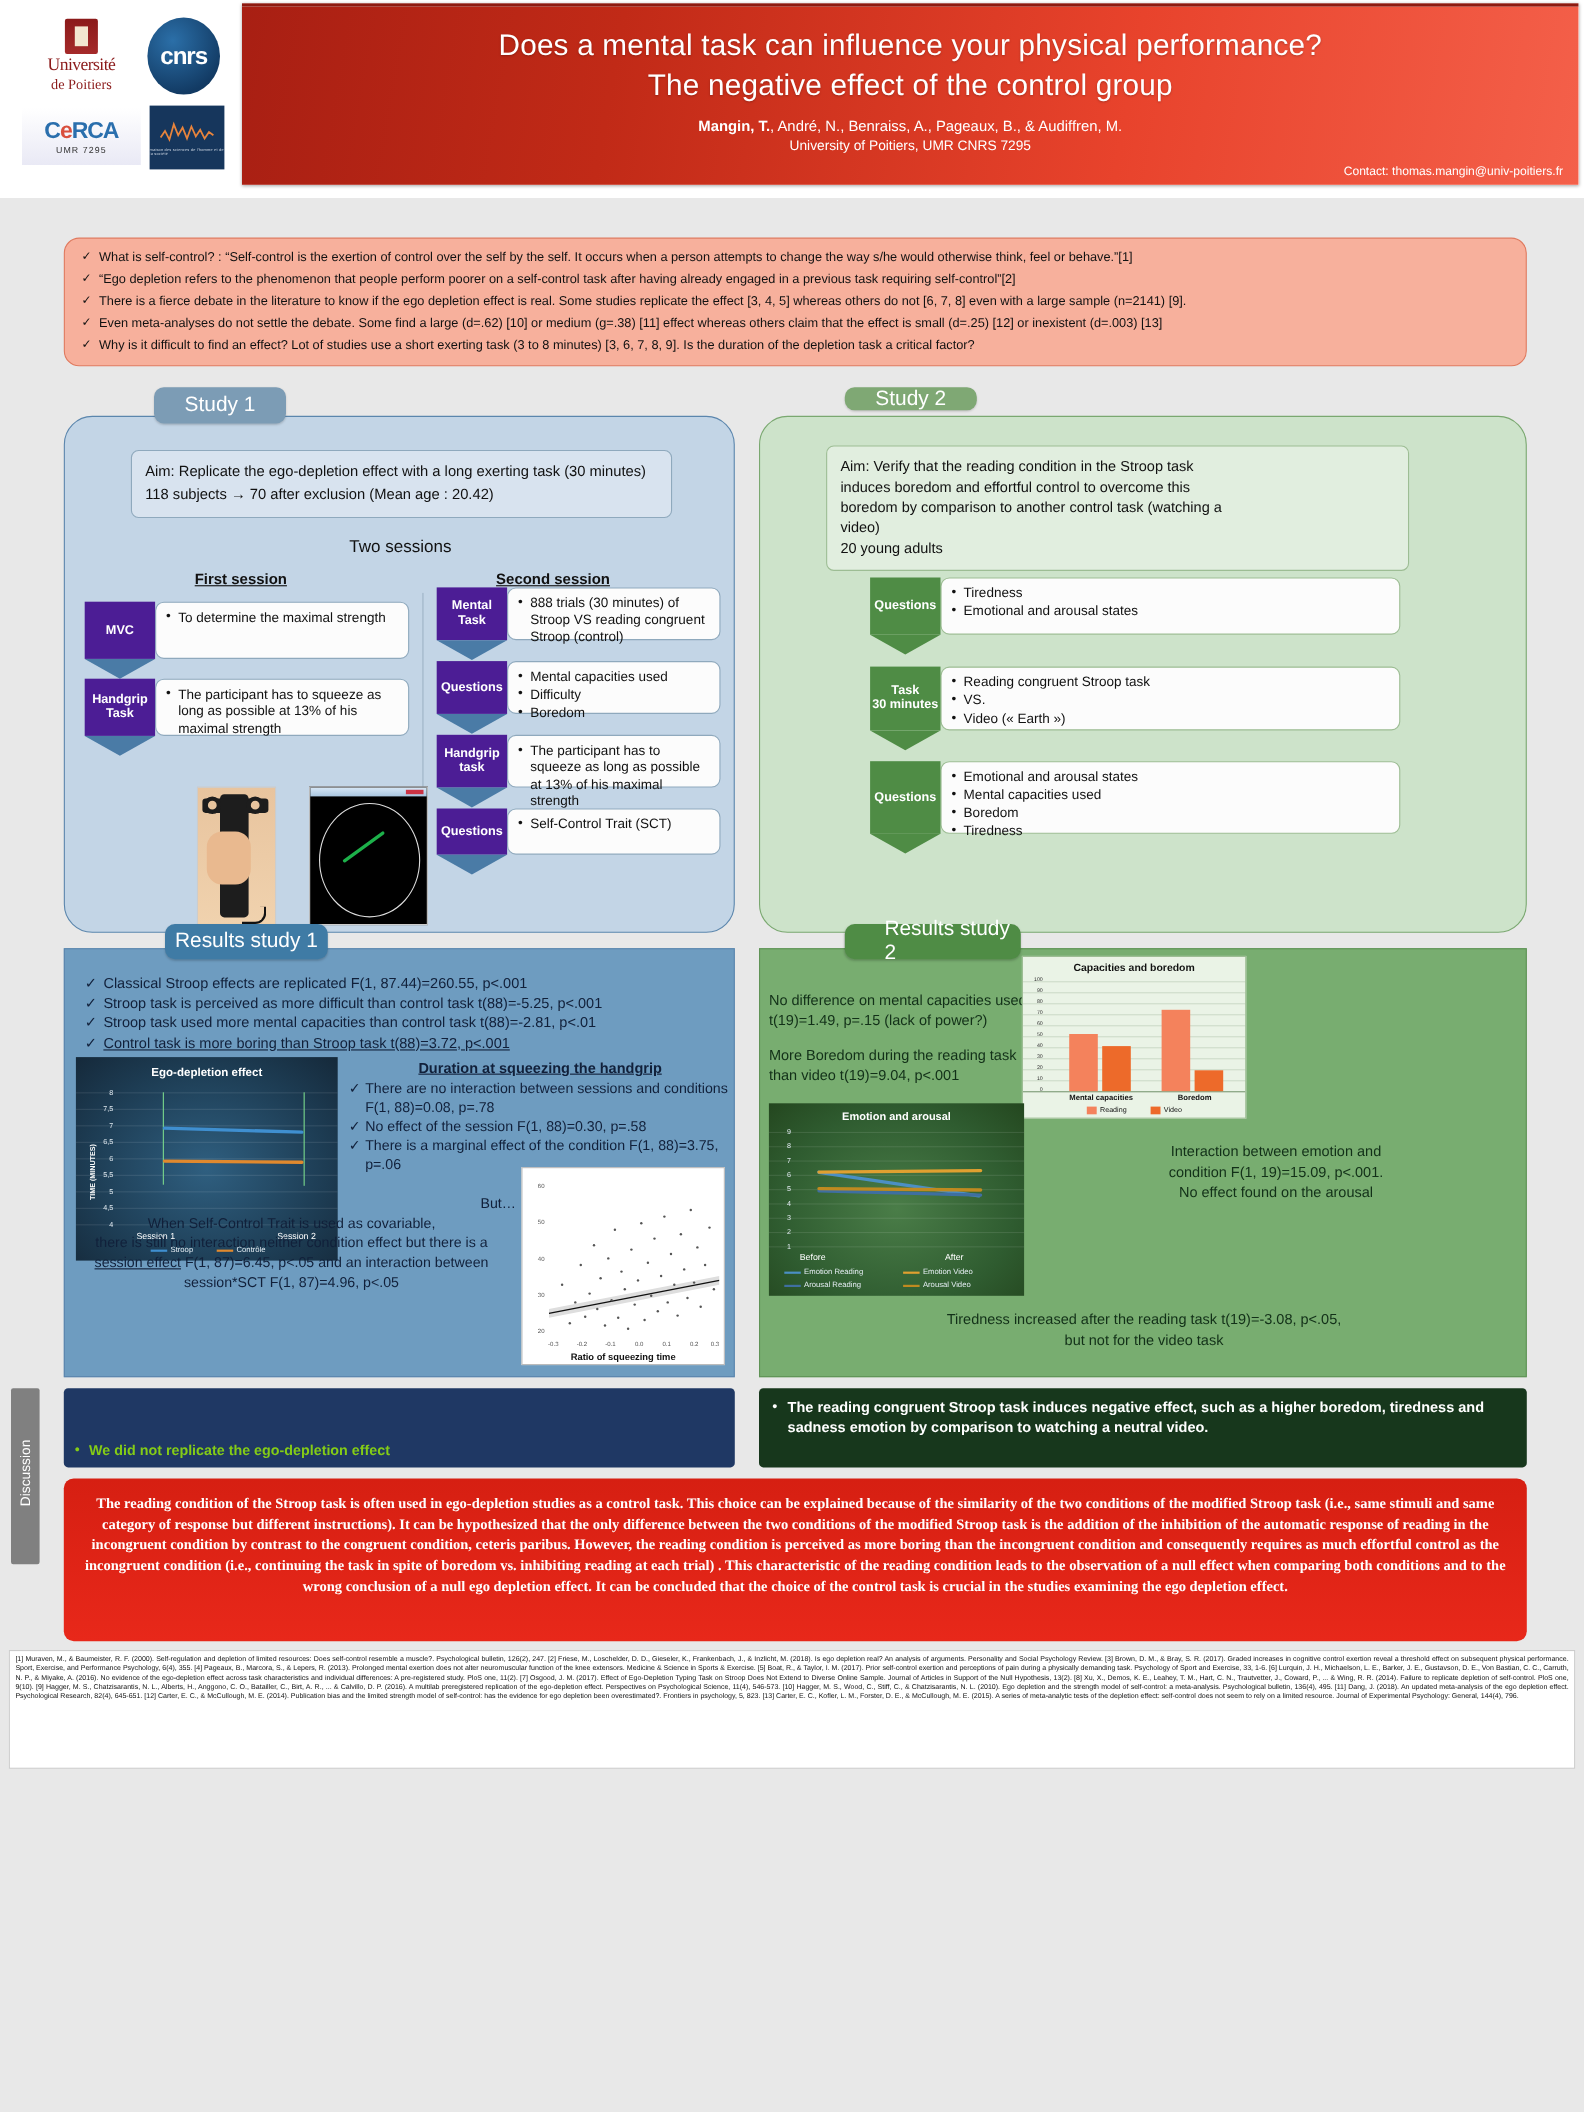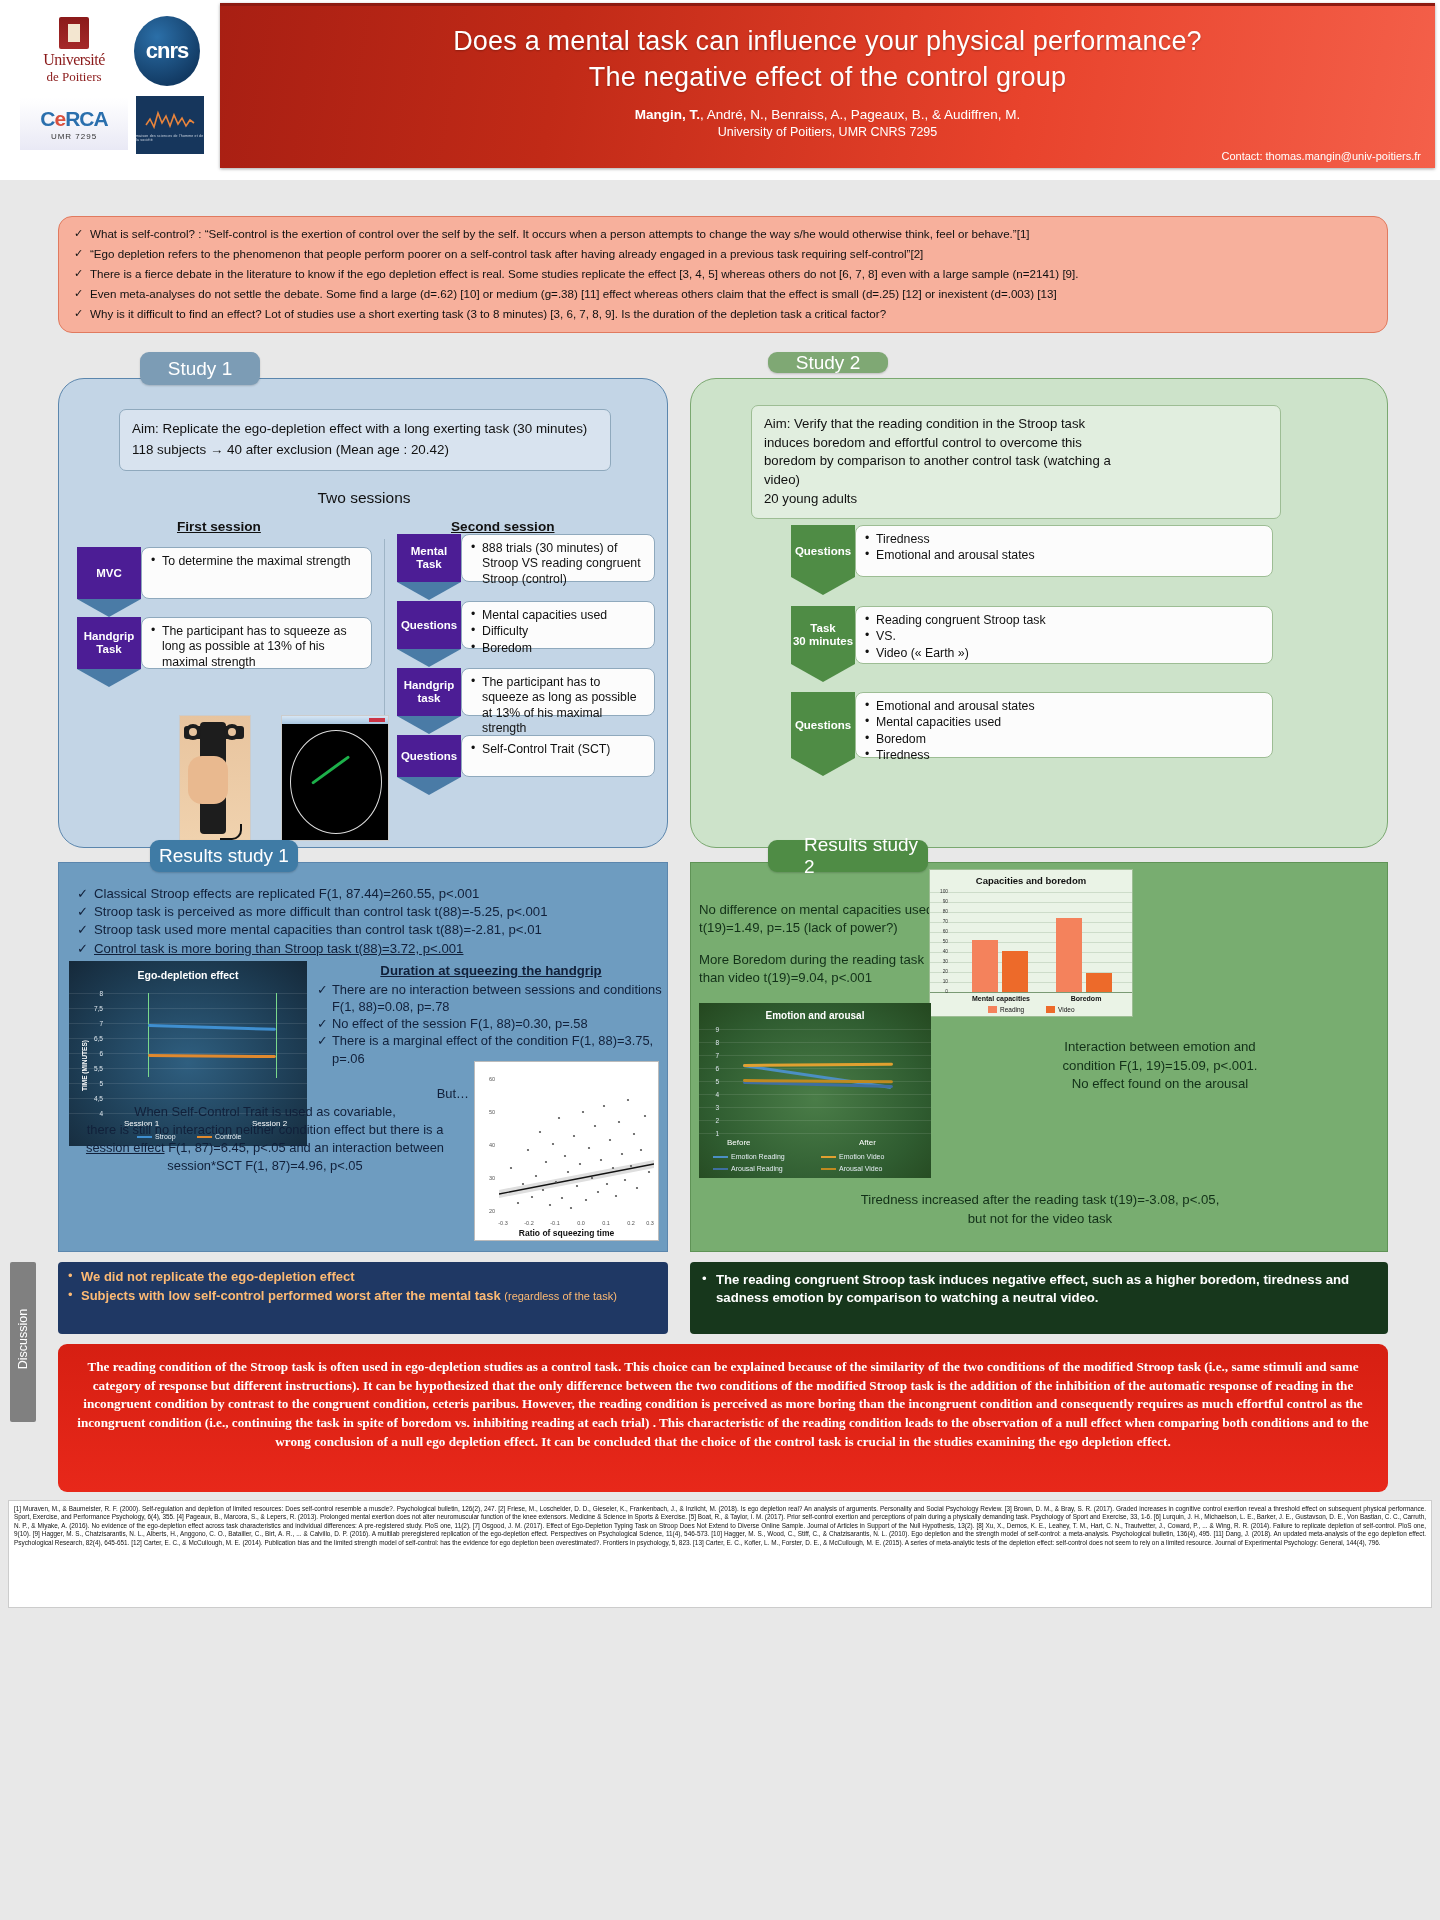--- a/index.html
+++ b/index.html
@@ -153,21 +153,21 @@
   .bc-bar{position:absolute;}
   .bc-xlab{position:absolute;font-size:7px;font-weight:bold;color:#111;text-align:center;}
   .bc-leg{position:absolute;font-size:6.5px;color:#111;display:flex;align-items:center;gap:3px;}
   .bc-sw{width:9px;height:7px;display:inline-block;}
 
   .r2-text{position:absolute;font-size:13.2px;line-height:1.4;color:#123018;}
   .r2-center{position:absolute;text-align:center;font-size:13.2px;line-height:1.42;color:#123018;}
 
   
   .concl1 { position:absolute; left:58px; top:1262px; width:610px; height:72px; background:#1f3864; border-radius:4px; padding:7px 8px 0 8px;}
-  .concl1 li{ list-style:none; color:#fdba74; font-size:13px; line-height:1.3; padding-left:15px; position:relative; margin-bottom:2px;}
+  .concl1 li{ list-style:none; color:#84cc16; font-size:13px; line-height:1.3; padding-left:15px; position:relative; margin-bottom:2px;margin-top:42px;}
   .concl1 li:before{content:"\2022";position:absolute;left:2px;top:-1px;}
   .concl1 li b{font-weight:bold;}
   .concl1 li .small{font-size:11px;}
   .concl2 { position:absolute; left:690px; top:1262px; width:698px; height:72px; background:#17371c; border-radius:4px; padding:9px 10px 0 10px;}
   .concl2 li{ list-style:none; color:#fff; font-size:13.2px; line-height:1.34; padding-left:16px; position:relative;}
   .concl2 li:before{content:"\2022";position:absolute;left:2px;top:-1px;}
 
   .disc-tab { position:absolute; left:10px; top:1262px; width:26px; height:160px; background:#808080; border-radius:2px;}
   .disc-tab span{ position:absolute; color:#fff; font-size:12.5px; transform:rotate(-90deg); transform-origin:center; white-space:nowrap; left:-47px; top:70px; width:120px; text-align:center;}
 
@@ -228,21 +228,21 @@
     <li><span class="ck">✓</span><span>There is a fierce debate in the literature to know if the ego depletion effect is real. Some studies replicate the effect [3, 4, 5] whereas others do not [6, 7, 8] even with a large sample (n=2141) [9].</span></li>
     <li><span class="ck">✓</span><span>Even meta-analyses do not settle the debate. Some find a large (d=.62) [10] or medium (g=.38) [11] effect whereas others claim that the effect is small (d=.25) [12] or inexistent (d=.003) [13]</span></li>
     <li><span class="ck">✓</span><span>Why is it difficult to find an effect? Lot of studies use a short exerting task (3 to 8 minutes) [3, 6, 7, 8, 9]. Is the duration of the depletion task a critical factor?</span></li>
   </ul>
 </div>
 
 <div class="panel-tab study1-tab">Study 1</div>
 <div class="study1-panel">
   <div class="aim-box aim1">
     <div>Aim: Replicate the ego-depletion effect with a long exerting task (30 minutes)</div>
-    <div>118 subjects → 40 after exclusion (Mean age : 20.42)</div>
+    <div>118 subjects → 70 after exclusion (Mean age : 20.42)</div>
   </div>
   <div class="two-sessions">Two sessions</div>
   <div class="sess-h a">First session</div>
   <div class="sess-h b">Second session</div>
   <div class="vdiv"></div>
 
   <div class="step" style="left:18px; top:168px; width:295px; height:52px;">
     <div class="chev blue">MVC</div>
     <div class="stepbox">
       <p>To determine the maximal strength</p>

